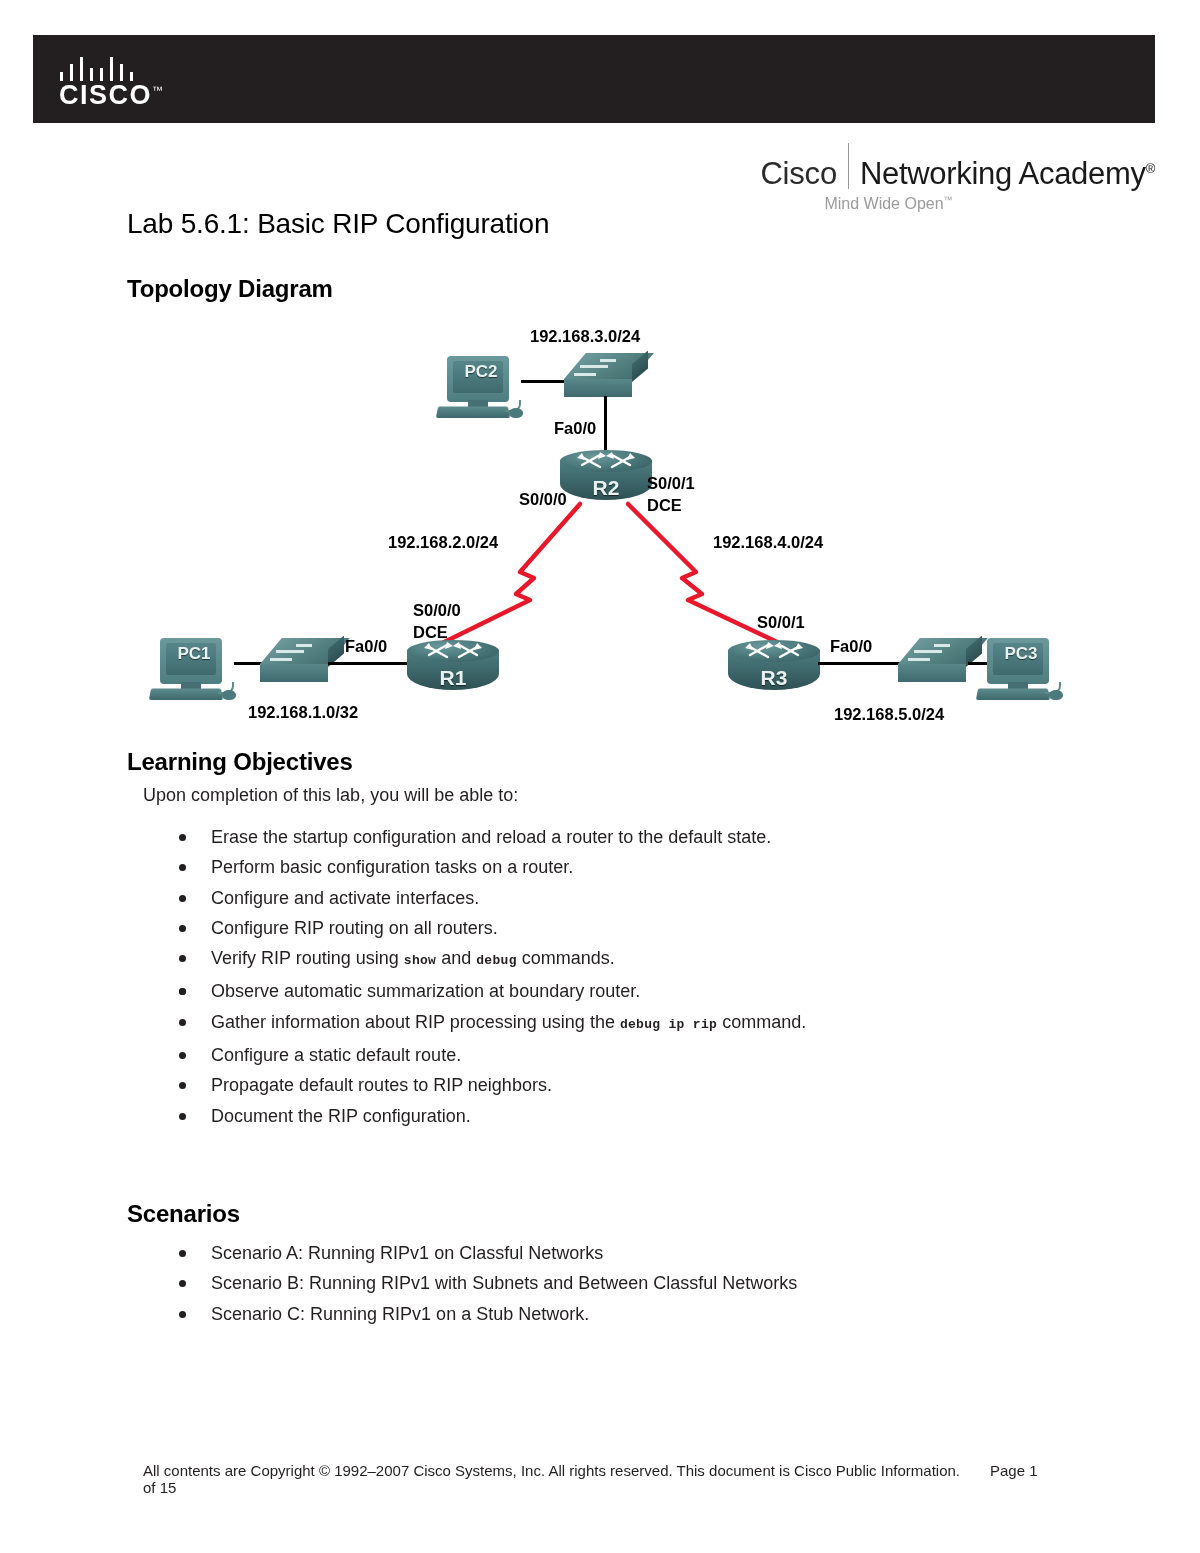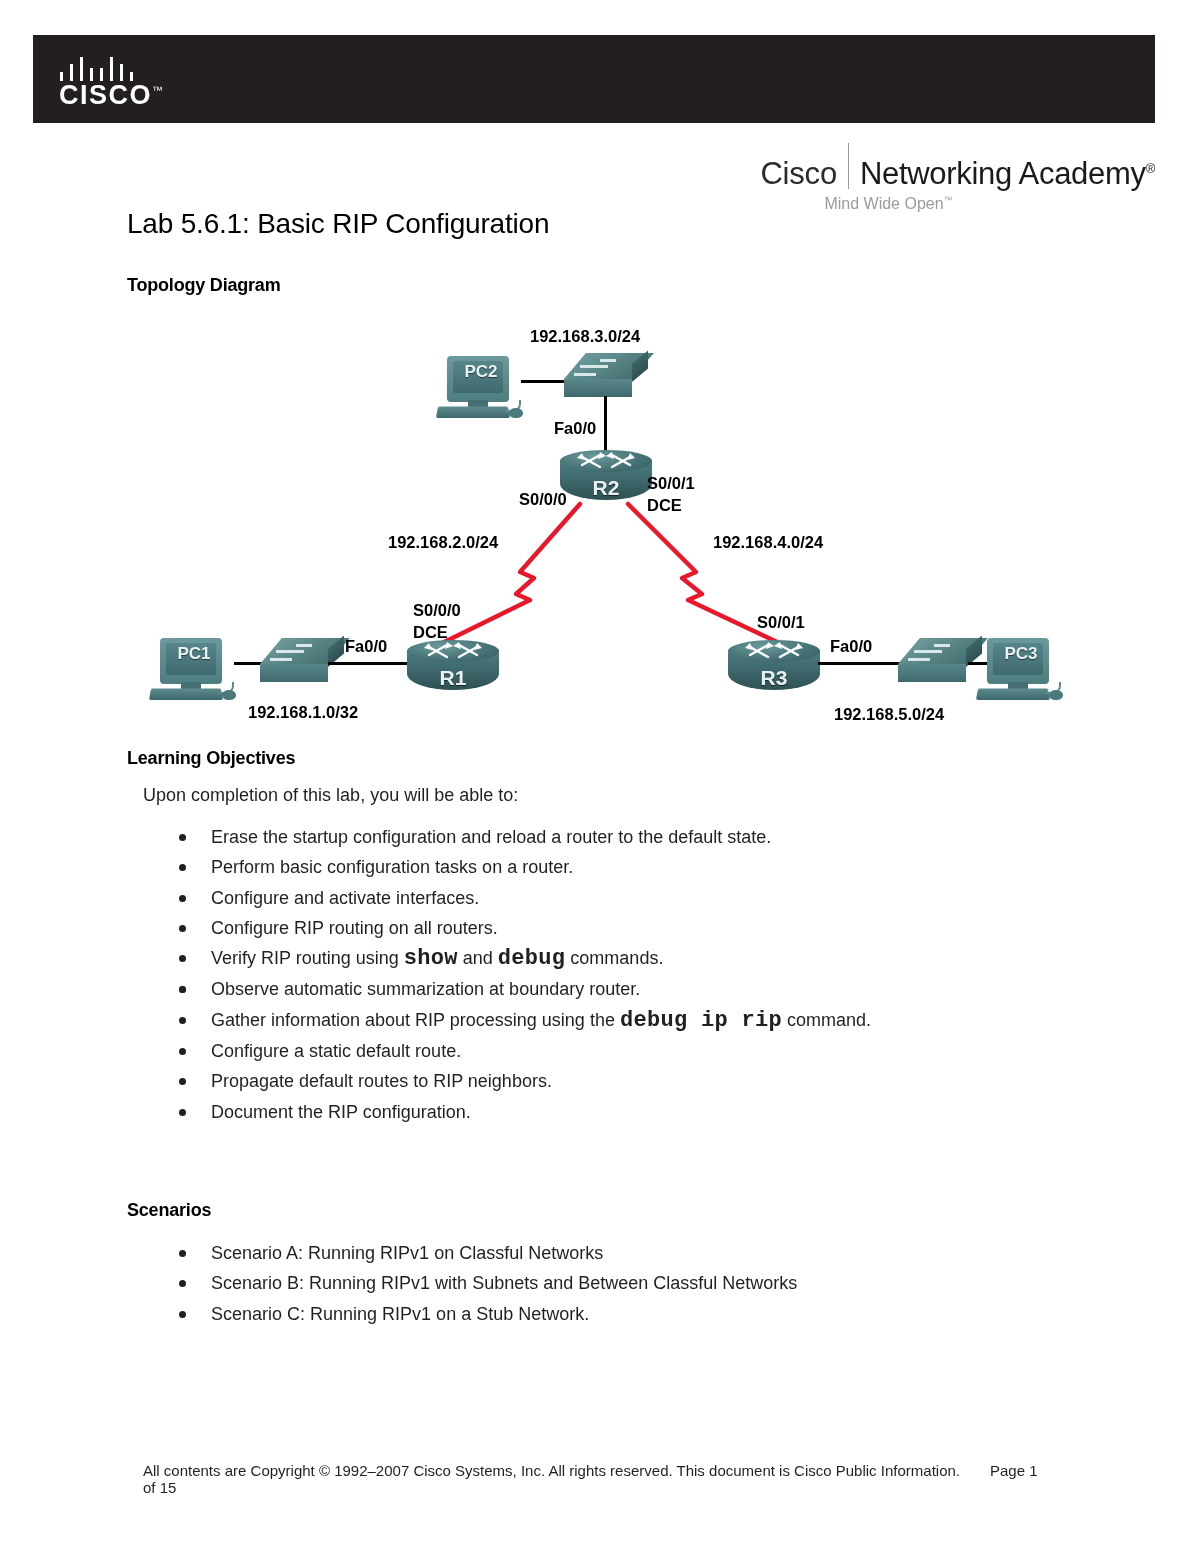--- a/index.html
+++ b/index.html
@@ -135,21 +135,21 @@
     left: 127px;
     top: 208px;
     margin: 0;
     font-size: 28px;
     font-weight: normal;
     font-family: "Liberation Sans", sans-serif;
     letter-spacing: -0.2px;
   }
   h2.section-heading {
     margin: 0;
-    font-size: 18px;
+    font-size: 24px;
     font-weight: bold;
     font-family: "Liberation Sans", sans-serif;
     letter-spacing: -0.2px;
     position: absolute;
     left: 127px;
   }
   h2.h-topology { top: 275px; }
   h2.h-objectives { top: 748px; }
   h2.h-scenarios { top: 1200px; }
 
@@ -185,21 +185,21 @@
     left: 3px;
     top: 12px;
     width: 7px;
     height: 7px;
     background: #231f20;
     border-radius: 50%;
   }
   code.cmd {
     font-family: "Liberation Mono", "DejaVu Sans Mono", monospace;
     font-weight: bold;
-    font-size: 22px;
+    font-size: 13px;
     letter-spacing: 0.3px;
   }
 
   
   .footer {
     position: absolute;
     left: 143px;
     top: 1462px;
     width: 900px;
     font-size: 15px;

